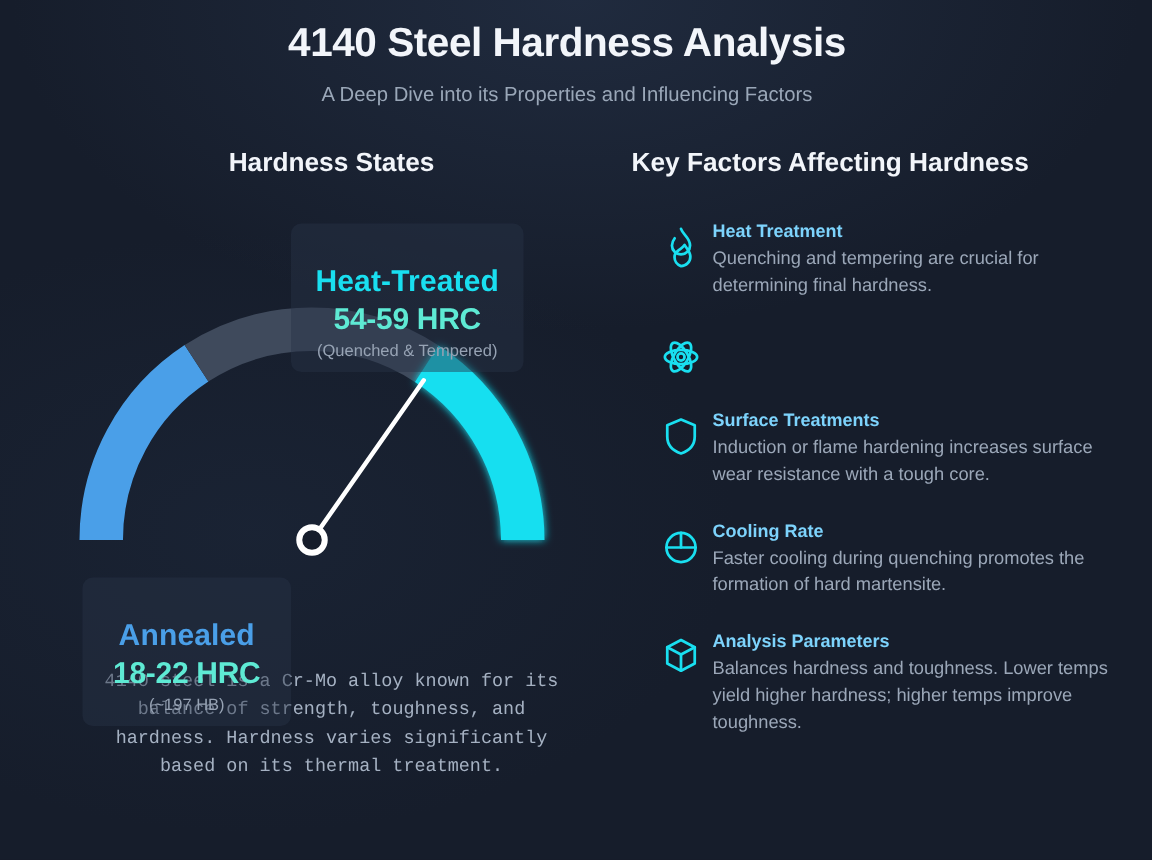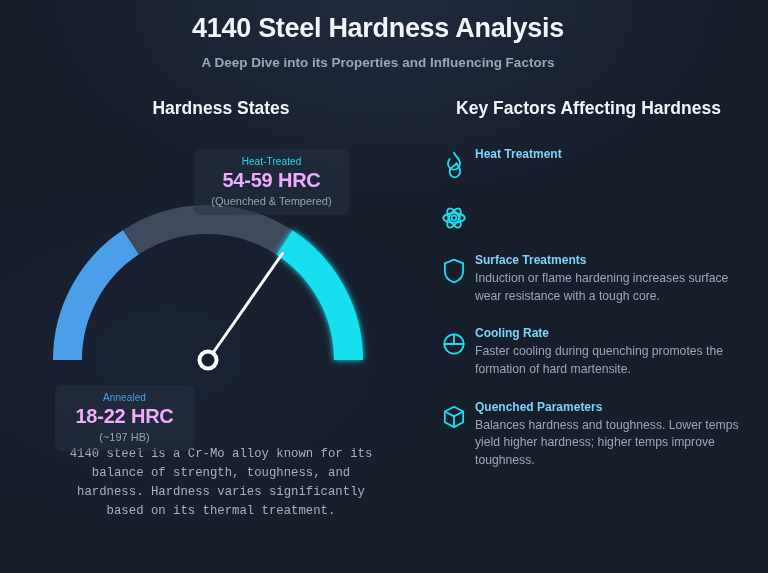--- a/index.html
+++ b/index.html
@@ -30,35 +30,34 @@
   .title {
     font-size: 27px;
     font-weight: bold;
     color: #f2f5fa;
     letter-spacing: -0.3px;
   }
   .subtitle {
     font-size: 13.5px;
     color: #9aa7b8;
     margin-top: 11px;
-    font-weight: bold;
   }
 
   
   .columns { display: flex; margin-top: 28px; padding-left: 21px; }
   .col-left  { width: 400px; position: relative; }
   .col-right { width: 368px; position: relative; }
 
   .section-title {
     font-size: 17.5px;
     font-weight: bold;
     color: #f2f5fa;
     text-align: center;
   }
-  .col-right .section-title { text-align: center; }
+  .col-right .section-title { text-align: left; }
 
   
   .gauge-wrap {
     position: relative;
     width: 400px;
     height: 300px;
     margin-top: 6px;
   }
   .gauge-svg { position: absolute; left: 0; top: 0; }
 
@@ -66,27 +65,27 @@
   .state-card {
     position: absolute;
     background: rgba(40,52,70,0.45);
     border-radius: 7px;
     padding: 7px 13px 8px 13px;
     text-align: center;
   }
   .state-card.heat    { left: 173px; top: 24px;  width: 155px; }
   .state-card.anneal  { left: 34px;  top: 260px; width: 139px; }
 
-  .state-name { font-size: 10px; font-weight: normal; letter-spacing: 0.1px; }
+  .state-name { font-size: 20px; font-weight: bold; letter-spacing: 0.1px; margin-top: 21px; }
   .state-name.cyan { color: #19dff0; }
   .state-name.blue { color: #4a9fe8; }
   .state-value {
     font-size: 20px;
     font-weight: bold;
-    color: #f0abfc;
+    color: #5eead4;
     margin-top: 2px;
     letter-spacing: -0.2px;
   }
   .state-note {
     font-size: 11px;
     color: #97a3b4;
     margin-top: 3px;
   }
 
   
@@ -190,20 +189,21 @@
 
         <div class="factor">
           <div class="factor-icon">
             <svg width="26" height="28" viewBox="0 0 24 26" fill="none" stroke="#19dff0" stroke-width="1.7" stroke-linecap="round" stroke-linejoin="round">
               <path d="M12 1.5c1.2 3.6 5.6 5.4 5.6 10.2a5.6 5.6 0 0 1-11.2 0c0-1.9.8-3.2 1.7-4.4"></path>
               <path d="M12 24.5a5.8 5.8 0 0 0 5.8-5.8c0-3.2-2.3-5-3.6-7.3-.9 1.5-2.2 2.2-3.4 3.1-1.6 1.2-2.8 2.4-2.8 4.2a5.8 5.8 0 0 0 4 5.8z"></path>
             </svg>
           </div>
           <div class="factor-body">
             <div class="factor-title">Heat Treatment</div>
+            <div class="factor-desc">Quenching and tempering are crucial for determining final hardness.</div>
           </div>
         </div>
 
         <div class="factor">
           <div class="factor-icon">
             <svg width="26" height="28" viewBox="0 0 24 26" fill="none" stroke="#19dff0" stroke-width="1.7" stroke-linecap="round" stroke-linejoin="round">
               <circle cx="12" cy="13" r="2.2"></circle>
               <ellipse cx="12" cy="13" rx="10" ry="4.4"></ellipse>
               <ellipse cx="12" cy="13" rx="10" ry="4.4" transform="rotate(60 12 13)"></ellipse>
               <ellipse cx="12" cy="13" rx="10" ry="4.4" transform="rotate(120 12 13)"></ellipse>
@@ -239,21 +239,21 @@
 
         <div class="factor">
           <div class="factor-icon">
             <svg width="26" height="28" viewBox="0 0 24 26" fill="none" stroke="#19dff0" stroke-width="1.7" stroke-linecap="round" stroke-linejoin="round">
               <path d="M12 2.5 L20.5 7 v10 L12 21.5 L3.5 17 V7z"></path>
               <path d="M3.5 7 L12 11.5 L20.5 7"></path>
               <line x1="12" y1="11.5" x2="12" y2="21.5"></line>
             </svg>
           </div>
           <div class="factor-body">
-            <div class="factor-title">Quenched Parameters</div>
+            <div class="factor-title">Analysis Parameters</div>
             <div class="factor-desc">Balances hardness and toughness. Lower temps yield higher hardness; higher temps improve toughness.</div>
           </div>
         </div>
 
       </div>
     </div>
 
   </div>
 </div>
 

